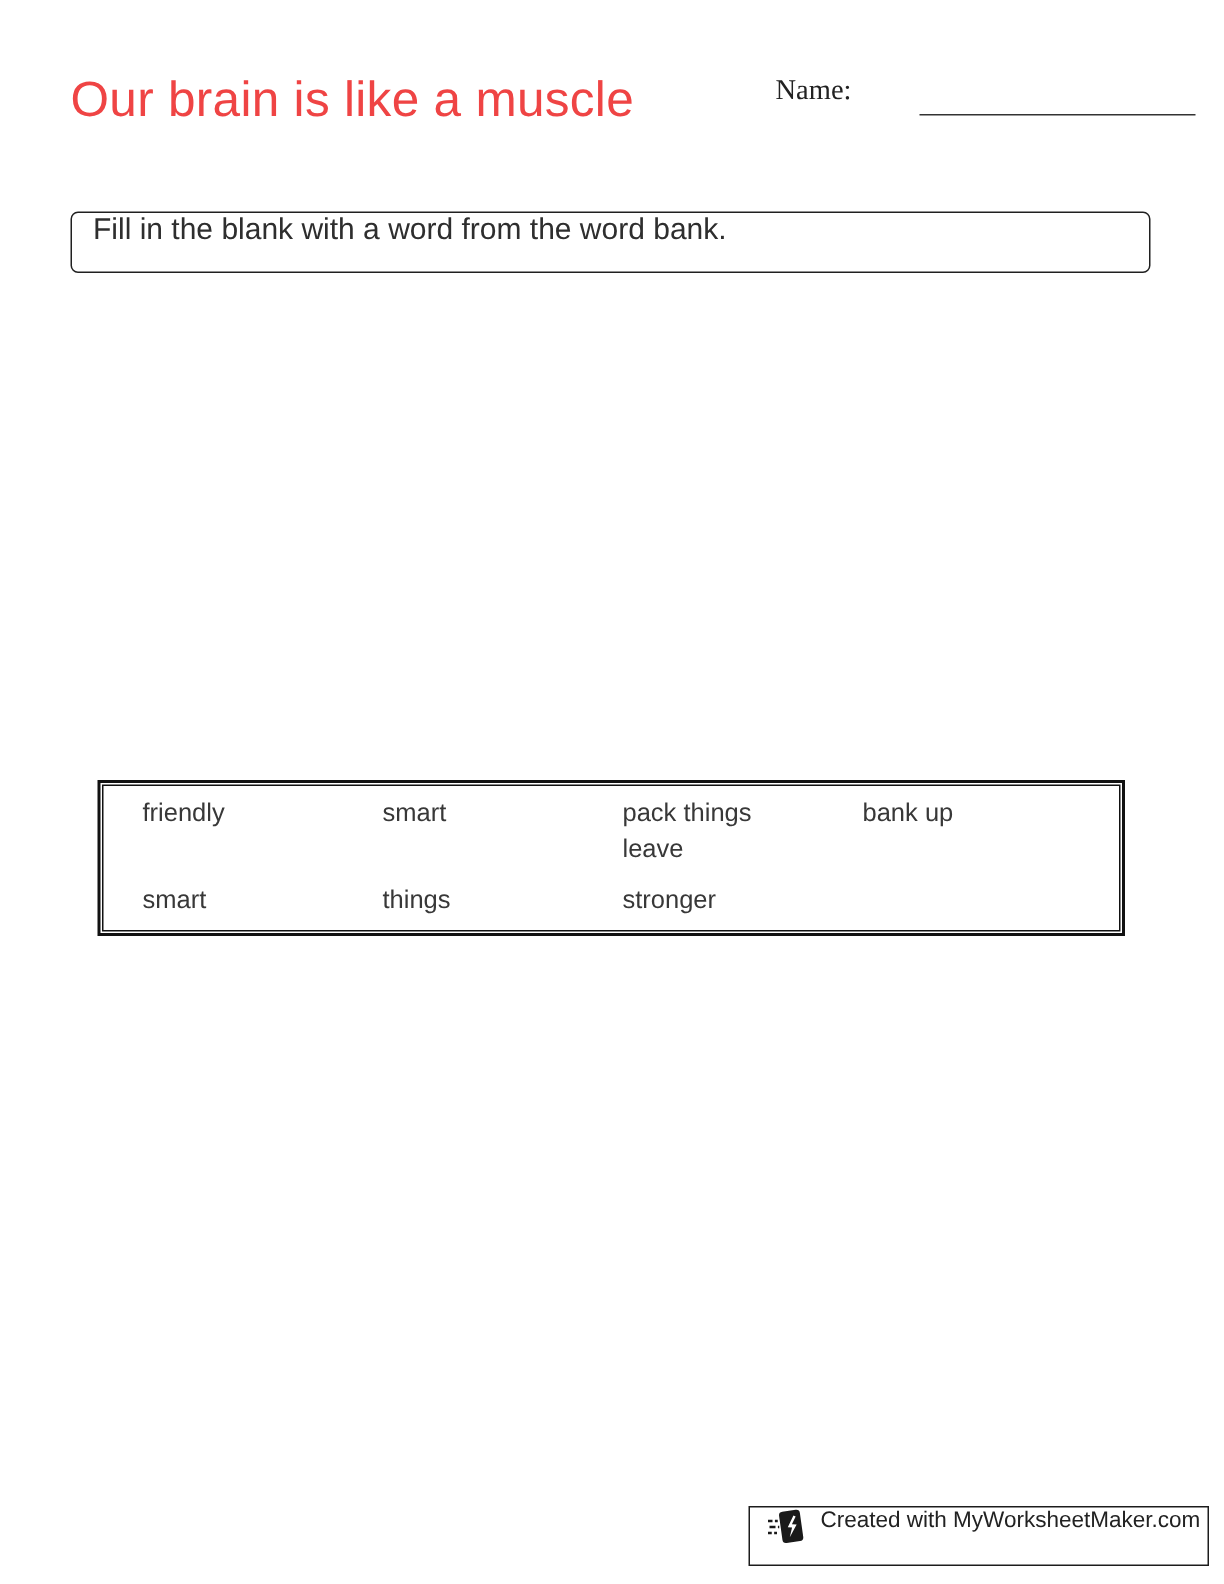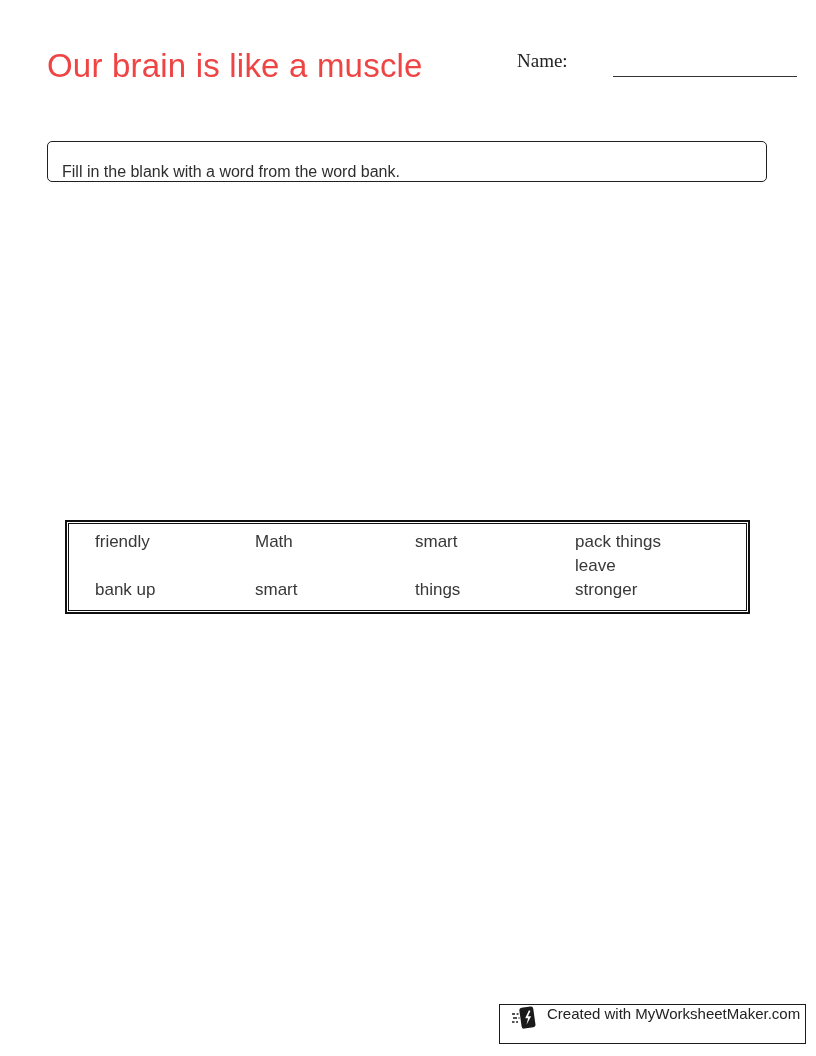--- a/index.html
+++ b/index.html
@@ -47,41 +47,42 @@
   .instruction-box {
     position: absolute;
     left: 47px;
     top: 141px;
     width: 720px;
     height: 41px;
     box-sizing: border-box;
     border: 1.5px solid #202020;
     border-radius: 5px;
     display: flex;
-    align-items: flex-end;
+    align-items: flex-start;
     padding: 0 14px;
-    font-size: 16px;
+    font-size: 20px;
     color: #2e2e2e;
   }
 
   .word-bank-outer {
     position: absolute;
     left: 65px;
     top: 520px;
     width: 685px;
     box-sizing: border-box;
     border: 2.5px solid #111111;
     padding: 1px;
     background: #ffffff;
   }
   .word-bank-inner {
     border: 1px solid #111111;
     padding: 6px 0 8px 26px;
     display: grid;
     grid-template-columns: repeat(4, 160px);
+    row-gap: 10px;
     font-size: 17px;
     line-height: 24px;
     color: #383838;
   }
   .word-cell { max-width: 120px; }
 
   .footer-box {
     position: absolute;
     left: 499px;
     top: 1004px;
@@ -114,21 +115,20 @@
     <span class="name-line"></span>
   </div>
 
   <div class="instruction-box">
     <span>Fill in the blank with a word from the word bank.</span>
   </div>
 
   <div class="word-bank-outer">
     <div class="word-bank-inner">
       <span class="word-cell">friendly</span>
-      <span class="word-cell">Math</span>
       <span class="word-cell">smart</span>
       <span class="word-cell">pack things leave</span>
       <span class="word-cell">bank up</span>
       <span class="word-cell">smart</span>
       <span class="word-cell">things</span>
       <span class="word-cell">stronger</span>
     </div>
   </div>
 
   <div class="footer-box">

